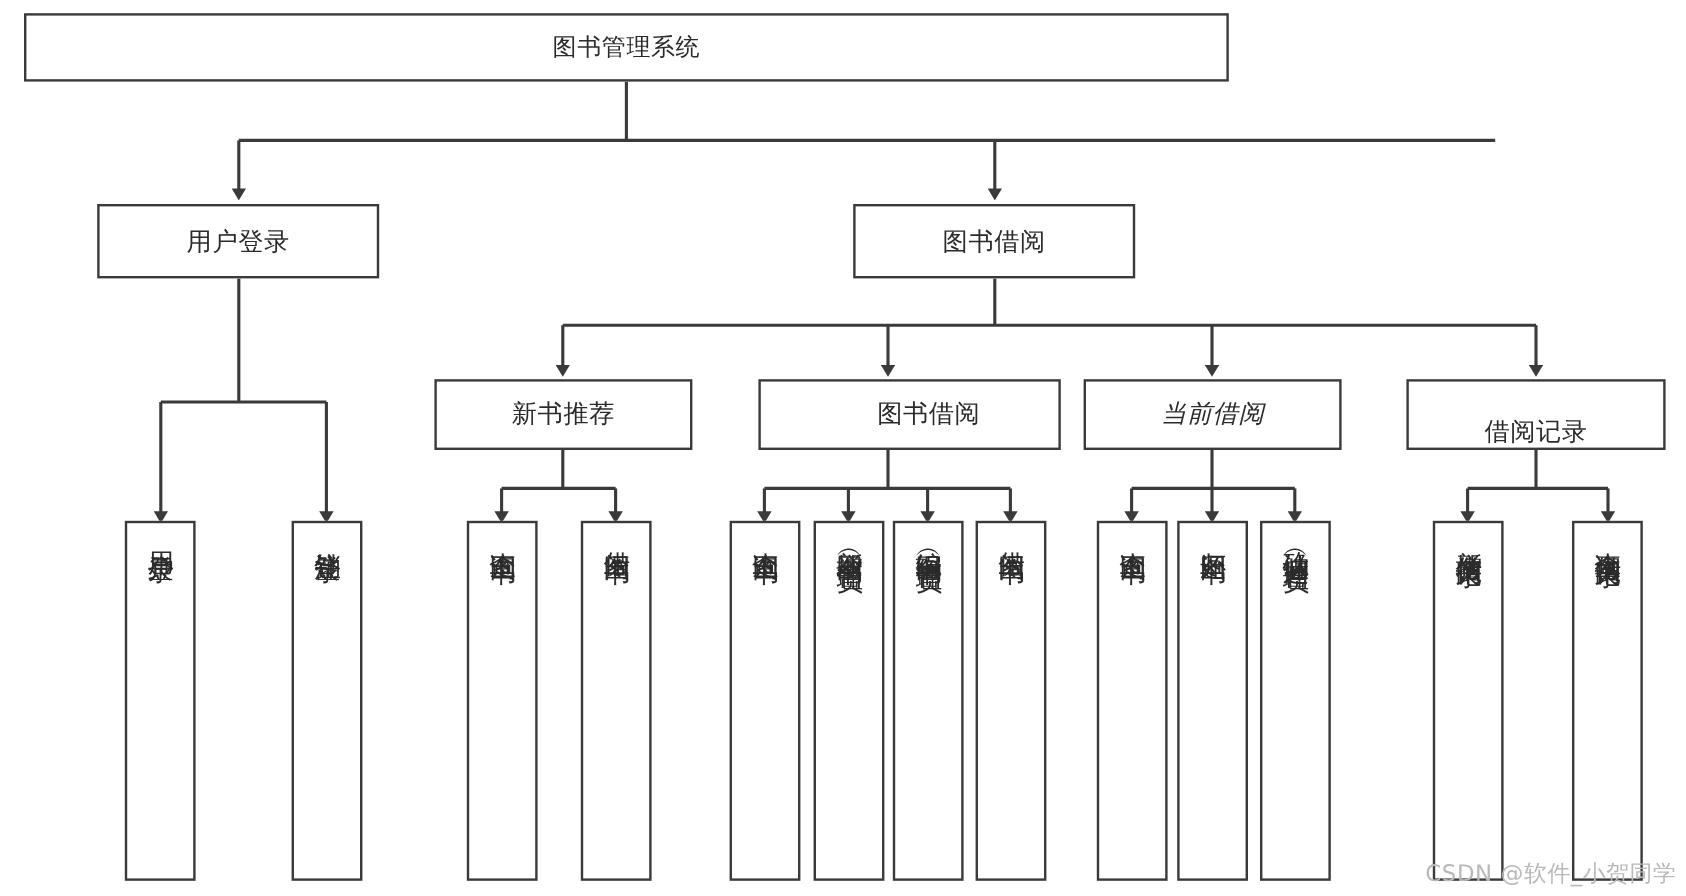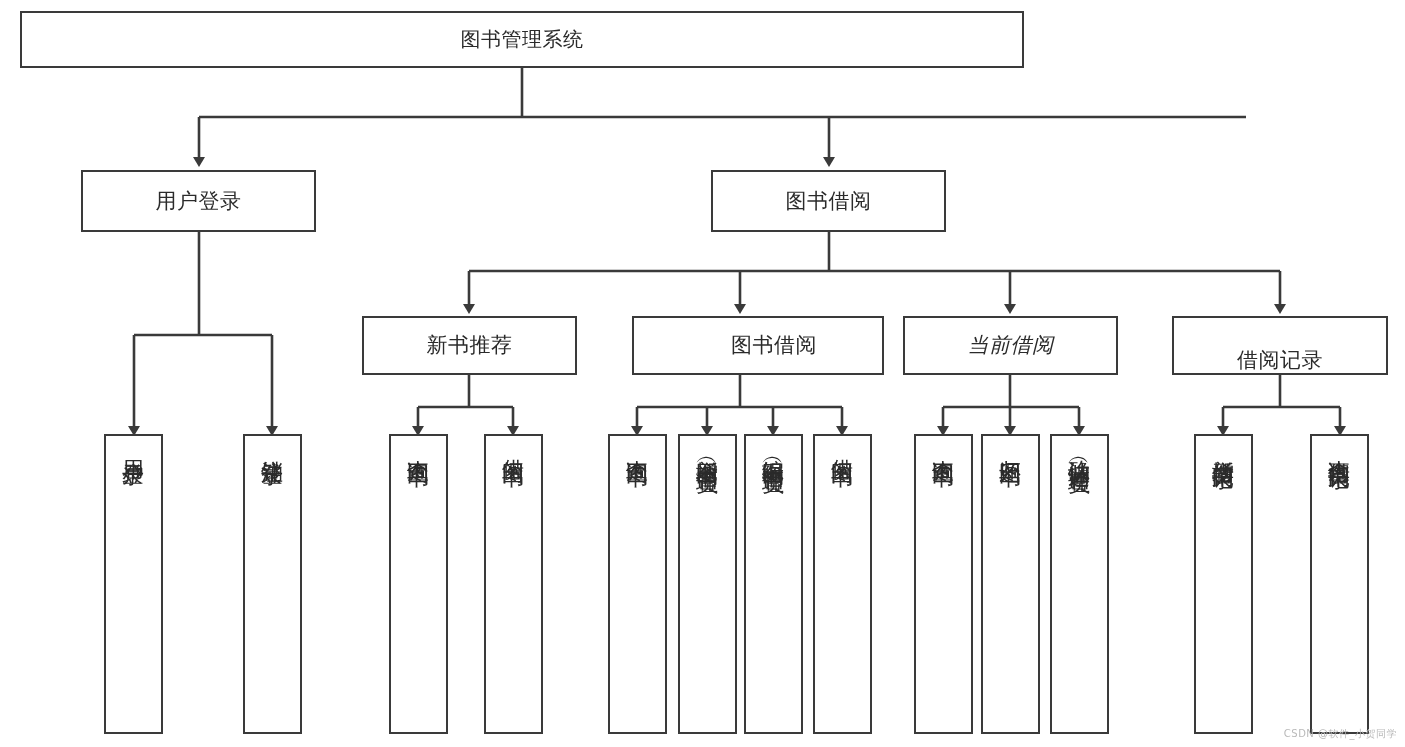--- a/index.html
+++ b/index.html
@@ -62,21 +62,21 @@
     font-size: 22px;
     line-height: 1.05;
     letter-spacing: 2px;
     white-space: nowrap;
     -webkit-text-orientation: upright;
   }
   #watermark {
     position: absolute;
     right: 8px;
     bottom: 6px;
-    font-size: 10px;
+    font-size: 19px;
     color: #b9b9b9;
     letter-spacing: 0.5px;
     white-space: nowrap;
     pointer-events: none;
   }
 </style>
 </head>
 <body>
 
 <div id="canvas">

